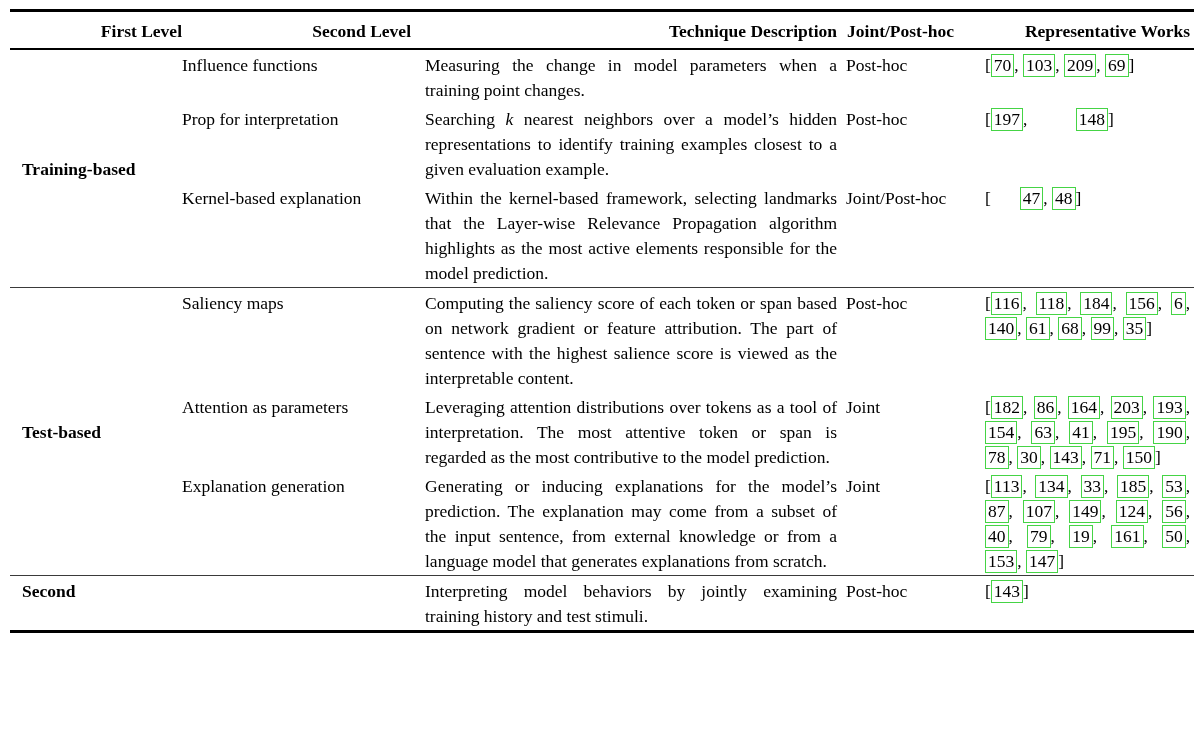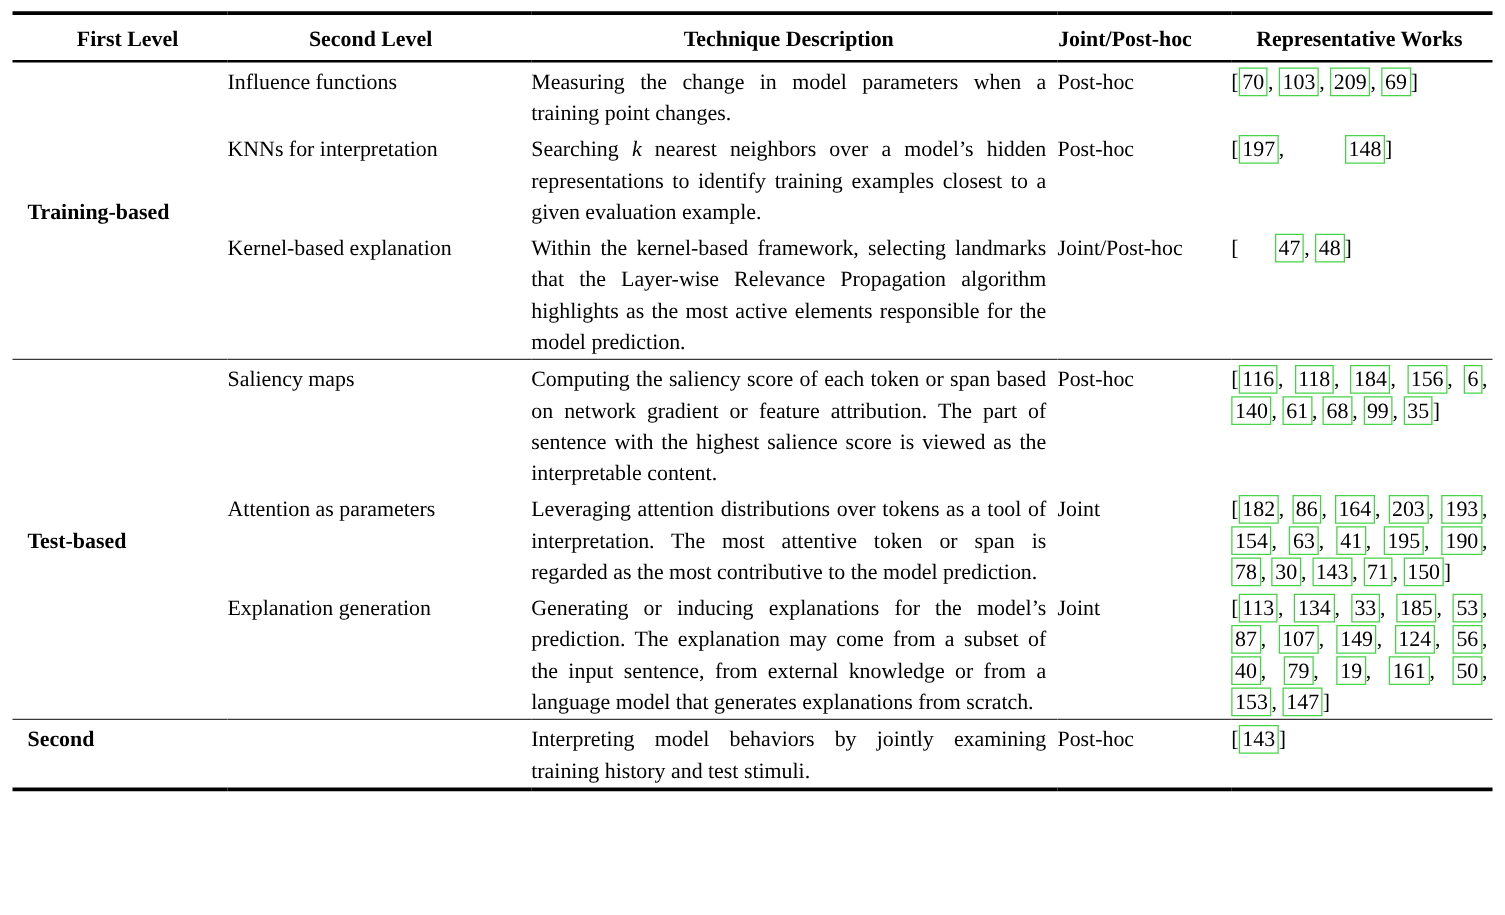--- a/index.html
+++ b/index.html
@@ -16,21 +16,21 @@
   .page { padding: 9px 10px 0 10px; }
 
   table.paper-table {
     border-collapse: collapse;
     table-layout: fixed;
     width: 1184px;
     border-top: 3px solid #000;
     border-bottom: 3px solid #000;
   }
   thead th {
-    text-align: center;
+    text-align: right;
     font-weight: bold;
     vertical-align: top;
     padding: 7px 0 4px 0;
     line-height: 25px;
     border-bottom: 2px solid #000;
     margin-top: 40px;
   }
   tbody { border-top: 1.5px solid #3a3a3a; }
   tbody td {
     vertical-align: top;
@@ -77,21 +77,21 @@
     </thead>
   <tbody>
         <tr>
           <td class="c-first" rowspan="3" style="vertical-align: middle;"><span>Training-based</span></td>
           <td class="c-second"><span>Influence functions</span></td>
           <td class="c-desc"><span>Measuring the change in model parameters when a training point changes.</span></td>
           <td class="c-mode"><span>Post-hoc</span></td>
           <td class="c-works"><span class="cite-unit"><span class="bracket">[</span><span class="cite-box" style="border-color: rgb(69, 212, 69);">70</span>,</span> <span class="cite-unit"><span class="cite-box" style="border-color: rgb(69, 212, 69);">103</span>,</span> <span class="cite-unit"><span class="cite-box" style="border-color: rgb(69, 212, 69);">209</span>,</span> <span class="cite-unit"><span class="cite-box" style="border-color: rgb(69, 212, 69);">69</span><span class="bracket">]</span></span></td>
         </tr>
         <tr>
-          <td class="c-second"><span>KNNs for interpretation</span></td>
+          <td class="c-second"><span>Prop for interpretation</span></td>
           <td class="c-desc"><span>Searching </span><i>k</i><span> nearest neighbors over a model’s hidden representations to identify training exam­ples closest to a given evaluation example.</span></td>
           <td class="c-mode"><span>Post-hoc</span></td>
           <td class="c-works"><span class="cite-unit"><span class="bracket">[</span><span class="cite-box" style="border-color: rgb(69, 212, 69);">197</span>,</span> <span class="cite-unit"><span class="cite-box" style="border-color: rgb(69, 212, 69); margin-left: 44px;">148</span><span class="bracket">]</span></span></td>
         </tr>
         <tr>
           <td class="c-second"><span>Kernel-based explanation</span></td>
           <td class="c-desc"><span>Within the kernel-based framework, selecting landmarks that the Layer-wise Relevance Prop­agation algorithm highlights as the most active elements responsible for the model prediction.</span></td>
           <td class="c-mode"><span>Joint/Post-hoc</span></td>
           <td class="c-works"><span class="cite-unit"><span class="bracket">[</span><span class="cite-box" style="border-color: rgb(69, 212, 69); margin-left: 29px;">47</span>,</span> <span class="cite-unit"><span class="cite-box" style="border-color: rgb(69, 212, 69);">48</span><span class="bracket">]</span></span></td>
         </tr>

